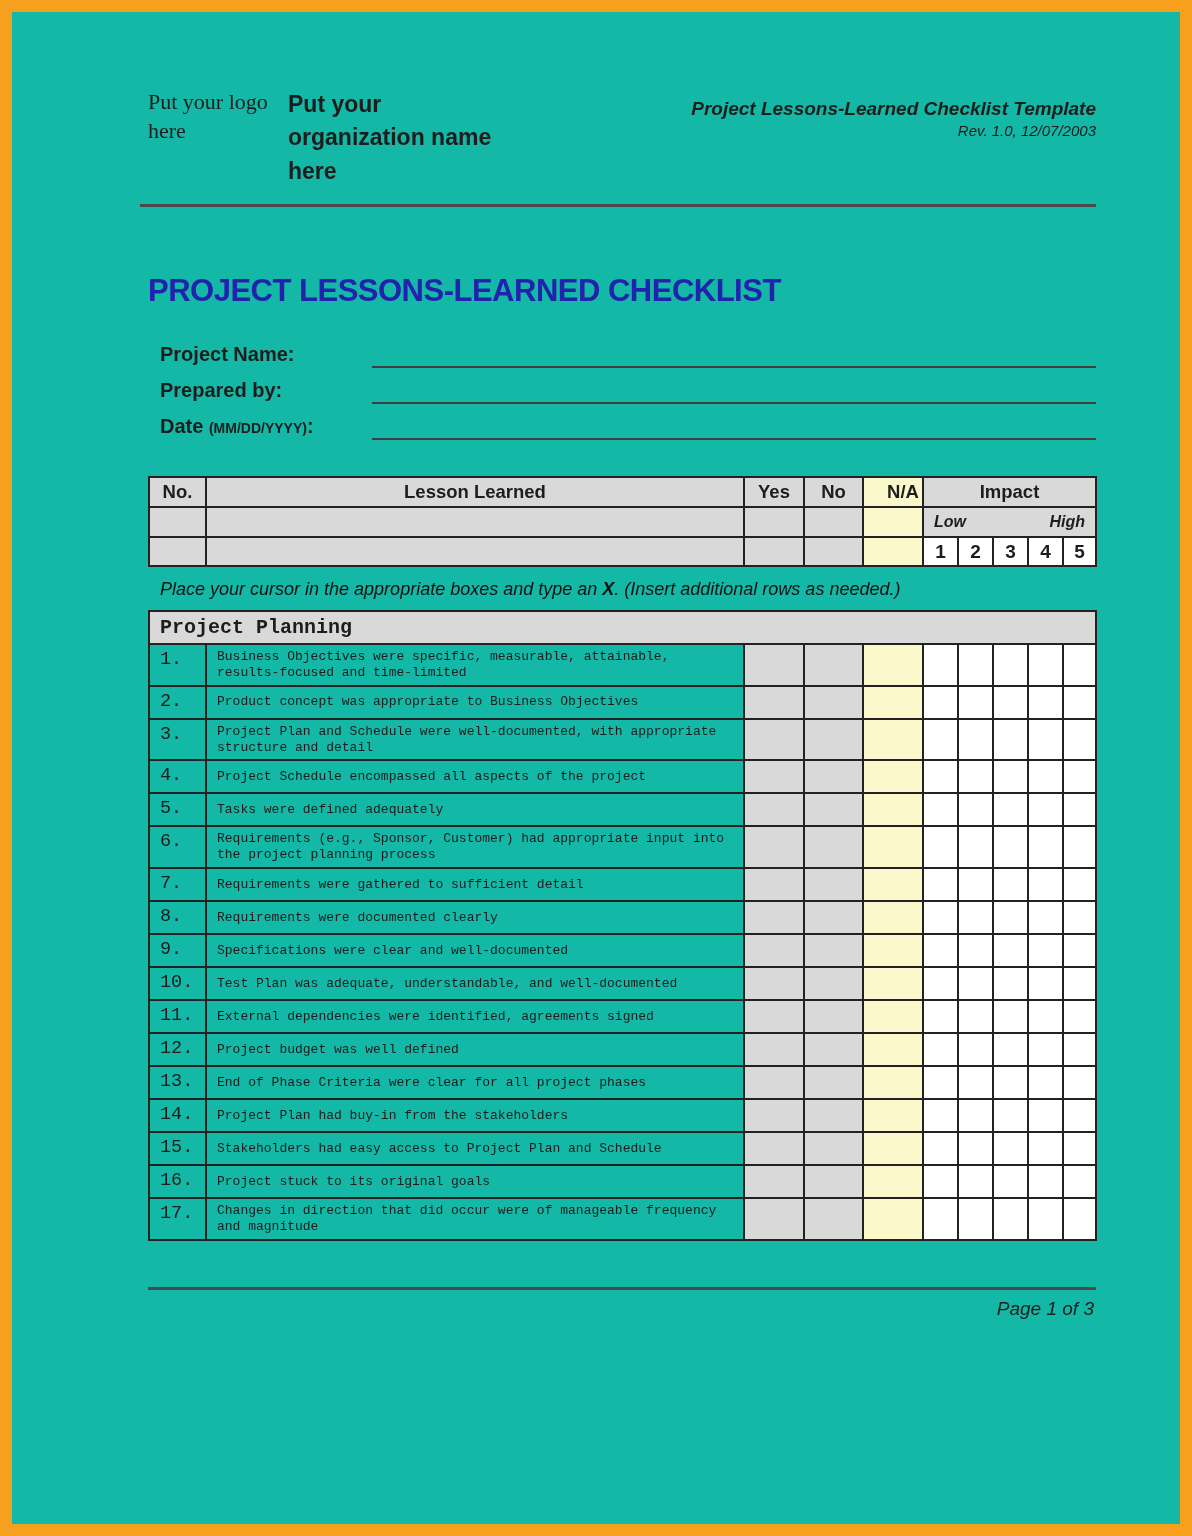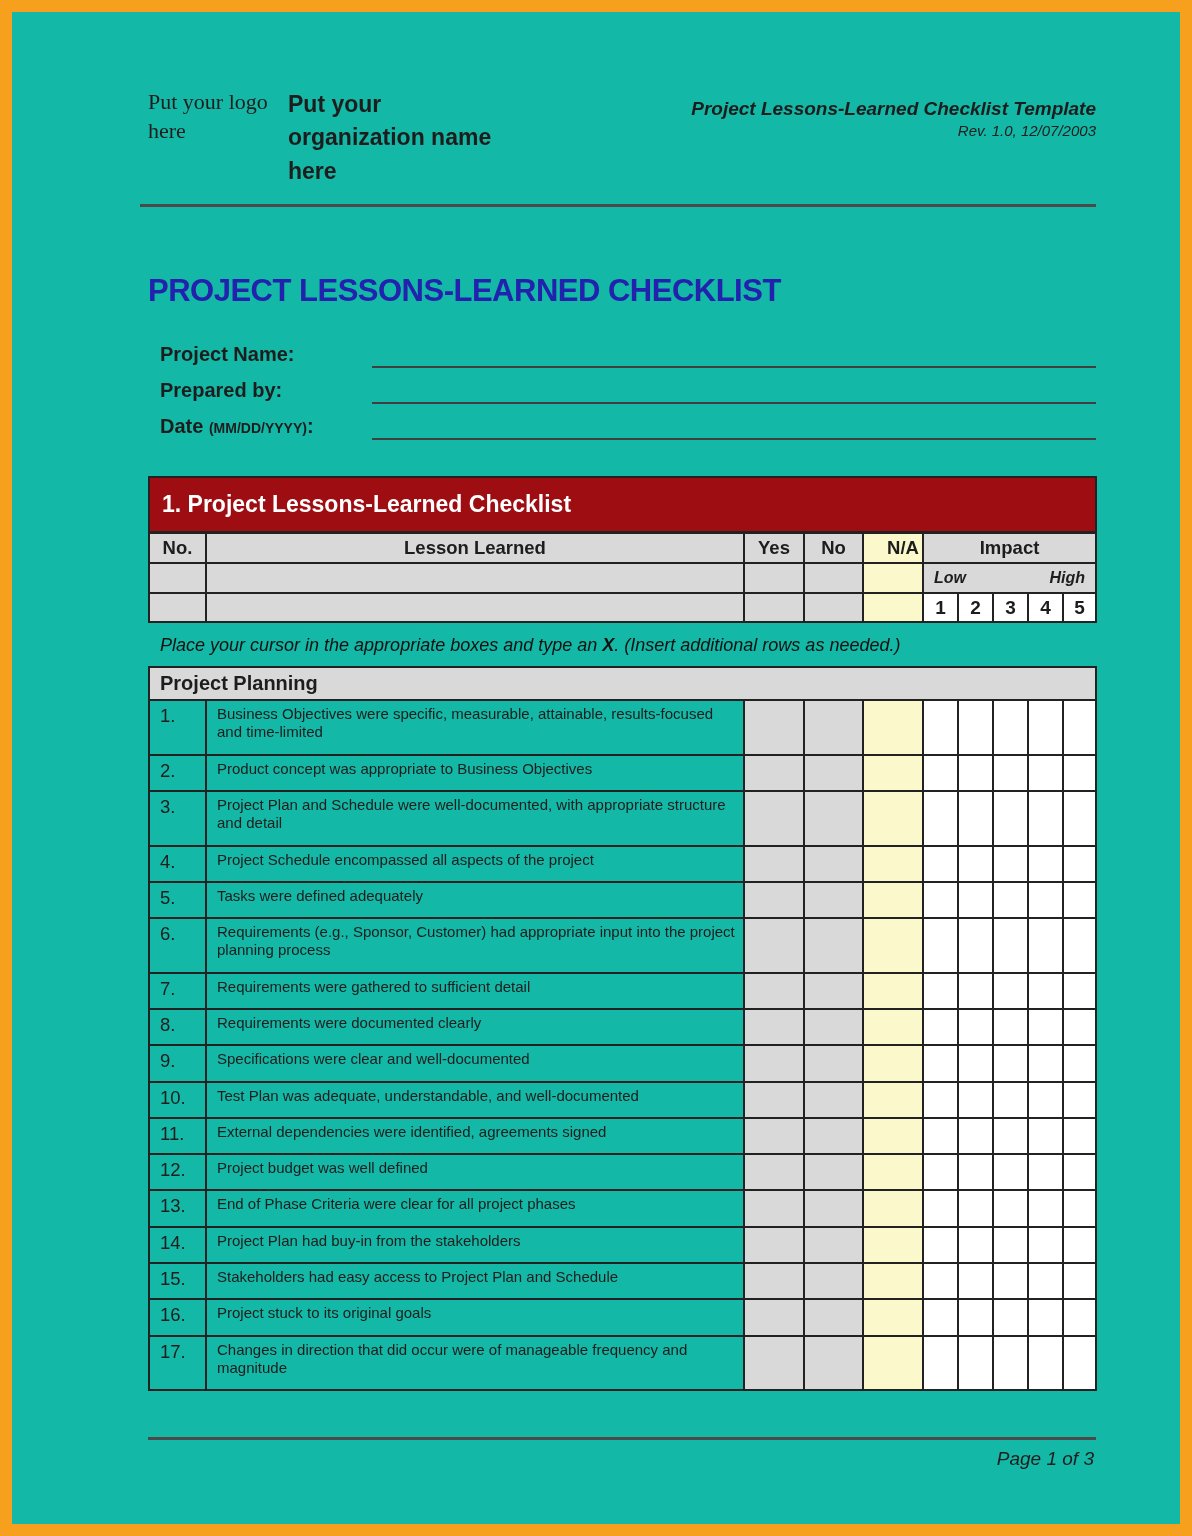--- a/index.html
+++ b/index.html
@@ -26,39 +26,39 @@
 
   
   .form{margin-top:30px; padding-left:12px;}
   .field{display:flex; margin-bottom:7px;}
   .field-label{width:212px; font-weight:bold; font-size:20px; padding-top:4px; white-space:nowrap;}
   .field-label .small{font-size:14px;}
   .field-line{flex:1; height:29px; border-bottom:2px solid #3f3f3f;}
 
   
   .tbl{border-collapse:collapse; table-layout:fixed; width:947px; margin-top:36px;}
-  .tbl2{margin-top:0;}
+  .tbl2{margin-top:0;font-family:Liberation Mono, monospace;}
   .tbl td{border:2px solid #222; font-size:18.5px; vertical-align:middle; overflow:hidden;}
   td.red-band{background:var(--c-red); color:#fff; font-weight:bold; font-size:23px; padding:13px 10px 13px 12px; border-bottom:3px solid #222;}
   td.hgrey{background:var(--c-grey);}
   td.hyellow{background:var(--c-yellow);padding-left:20px;}
   .th-no{font-weight:bold; font-size:19px; text-align:center;}
   .th-lesson{font-weight:bold; font-size:25px; text-align:center; padding:3px 0;}
   .th-small{font-weight:bold; font-size:19px; text-align:center;}
   .lowhigh{display:flex; justify-content:space-between; padding:0 10px; font-weight:bold; font-style:italic; font-size:16px;}
   td.scale-cell{background:#fff; font-weight:bold; font-size:19px; text-align:center;}
   .row-blank{height:30px;}
   .row-scale{height:29px;}
 
   .instruction{font-style:italic; font-size:18px; margin:12px 0 10px 12px; color:#111;}
   .instruction b{font-weight:bold;}
 
   td.section-cell{background:var(--c-grey); font-weight:bold; font-size:20px; padding:4px 10px; }
   td.cell-num{padding:4px 6px 4px 10px; vertical-align:top; font-size:18.5px;}
-  td.cell-lesson{padding:4px 8px 12px 10px; line-height:1.22; font-size:15px;}
+  td.cell-lesson{padding:4px 8px 4px 10px; line-height:1.22; font-size:13px;}
   td.cell-yes, td.cell-no{background:var(--c-grey);}
   td.cell-na{background:var(--c-yellow);}
   td.cell-imp{background:#fff;}
   .tbl2 tr{height:33px;}
 
   
   .footer-rule{border-top:3px solid #4a4a4a; margin-top:46px;}
   .footer-text{text-align:right; font-style:italic; font-size:19px; margin-top:8px; padding-right:2px;}
 </style>
 </head>
@@ -101,23 +101,20 @@
           <col style="width:60px">
           <col style="width:59px">
           <col style="width:60px">
         <col style="width:35px">
           <col style="width:35px">
           <col style="width:35px">
           <col style="width:35px">
           <col style="width:33px">
       </colgroup>
       <tbody>
-          <tr>
-            <td class="red-band" colspan="10">1.  Project Lessons-Learned Checklist</td>
-          </tr>
       <tr>
         <td class="hgrey th-no">No.</td>
         <td class="hgrey th-lesson">Lesson Learned</td>
         <td class="hgrey th-small">Yes</td>
         <td class="hgrey th-small">No</td>
         <td class="hyellow th-small">N/A</td>
         <td class="hgrey th-small" colspan="5">Impact</td>
       </tr>
       <tr class="row-blank">
         <td class="hgrey"></td>

